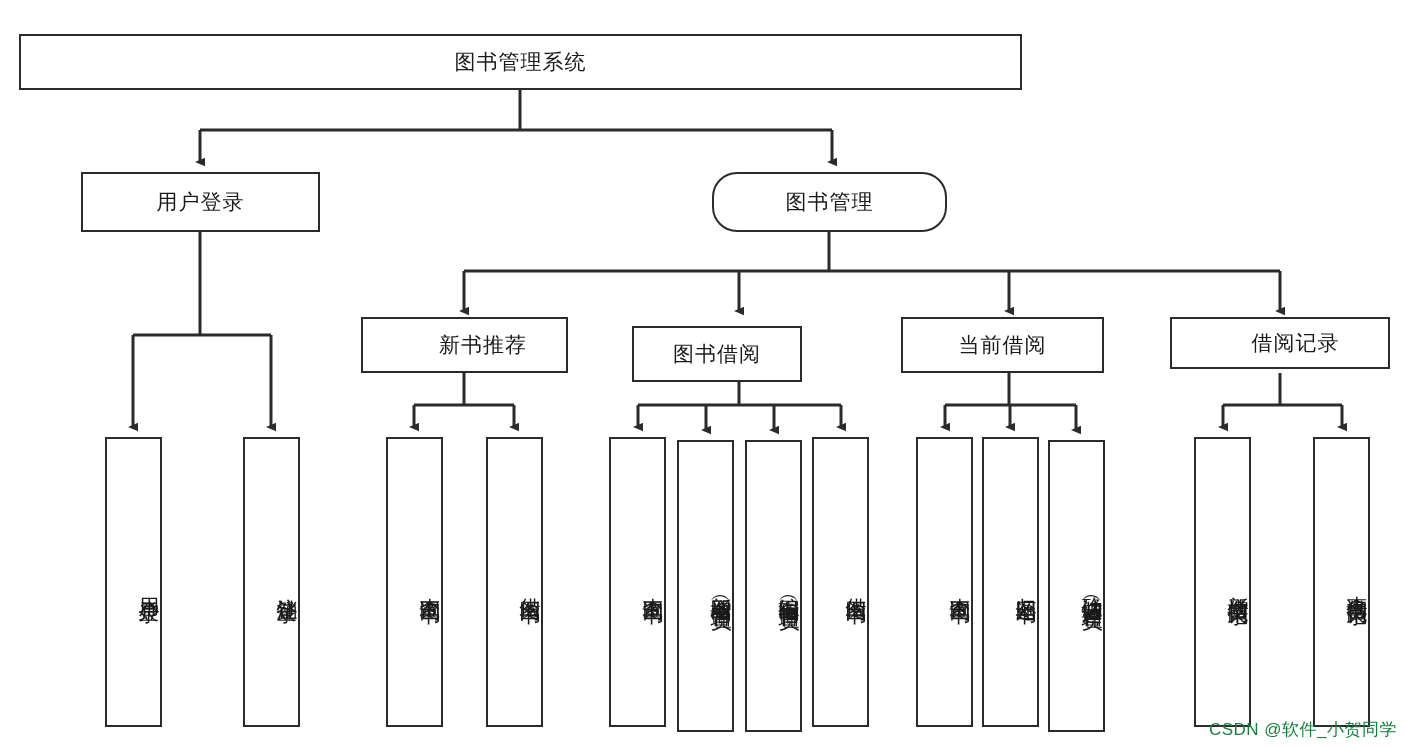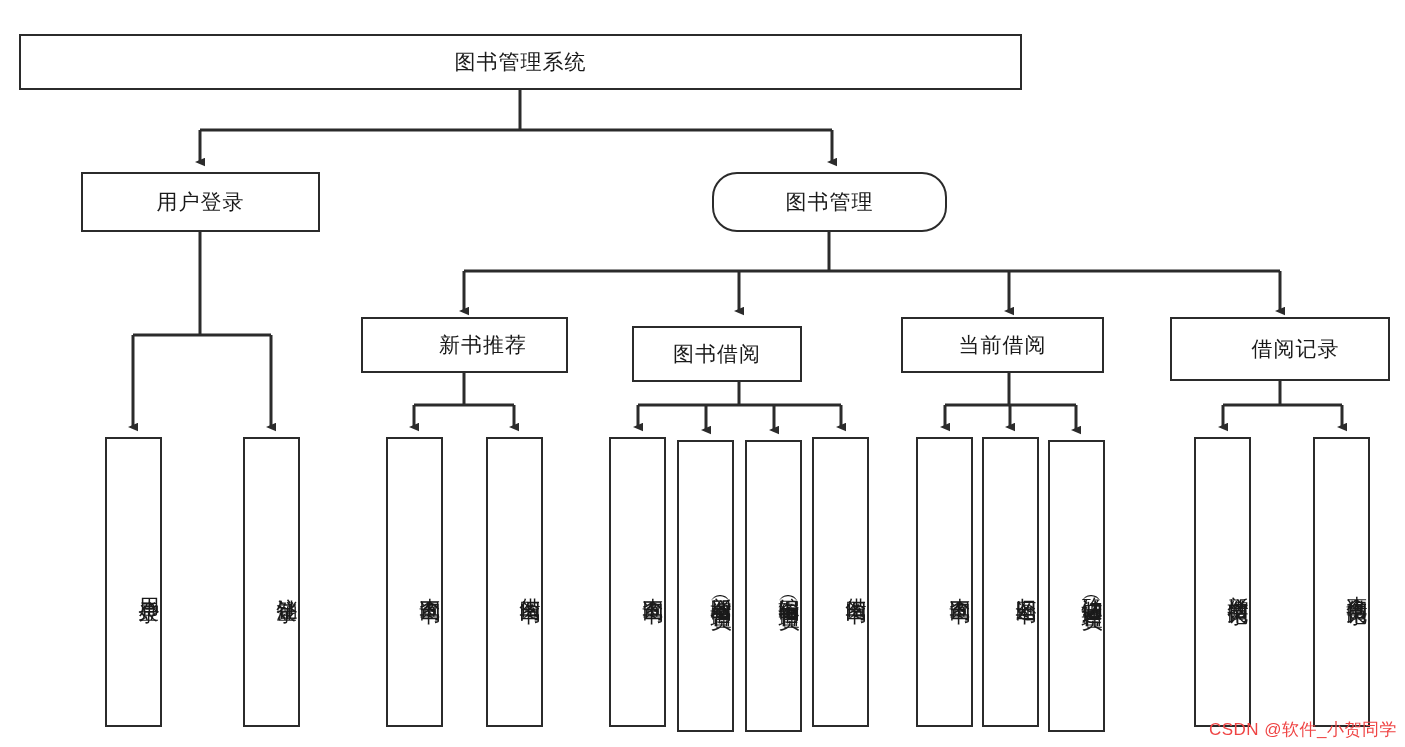--- a/index.html
+++ b/index.html
@@ -49,21 +49,21 @@
     top: 0;
     width: 1405px;
     height: 747px;
     pointer-events: none;
   }
   #watermark {
     position: absolute;
     right: 8px;
     bottom: 6px;
     font-size: 17px;
-    color: #ef4444;
+    color: #15803d;
     letter-spacing: 0.5px;
     white-space: nowrap;
   }
 </style>
 </head>
 <body>
 
 <div id="canvas">
 
   <svg id="edges" viewBox="0 0 1405 747" xmlns="http://www.w3.org/2000/svg">
@@ -129,21 +129,21 @@
 
   <div class="node h" style="left:361px; top:317px; width:207px; height:56px;padding-left:37px;">
     <span class="lbl">新书推荐</span>
   </div>
   <div class="node h" style="left:632px; top:326px; width:170px; height:56px;">
     <span class="lbl">图书借阅</span>
   </div>
   <div class="node h" style="left:901px; top:317px; width:203px; height:56px;">
     <span class="lbl">当前借阅</span>
   </div>
-  <div class="node h" style="left:1170px; top:317px; width:220px; height:64px;padding-left:31px;">
+  <div class="node h" style="left:1170px; top:317px; width:220px; height:52px;padding-left:31px;">
     <span class="lbl">借阅记录</span>
   </div>
 
   <div class="node v" style="left:105px; top:437px; width:57px; height:290px;">
     <span class="lbl">用户登录</span>
   </div>
   <div class="node v" style="left:243px; top:437px; width:57px; height:290px;">
     <span class="lbl">注销登录</span>
   </div>
 

